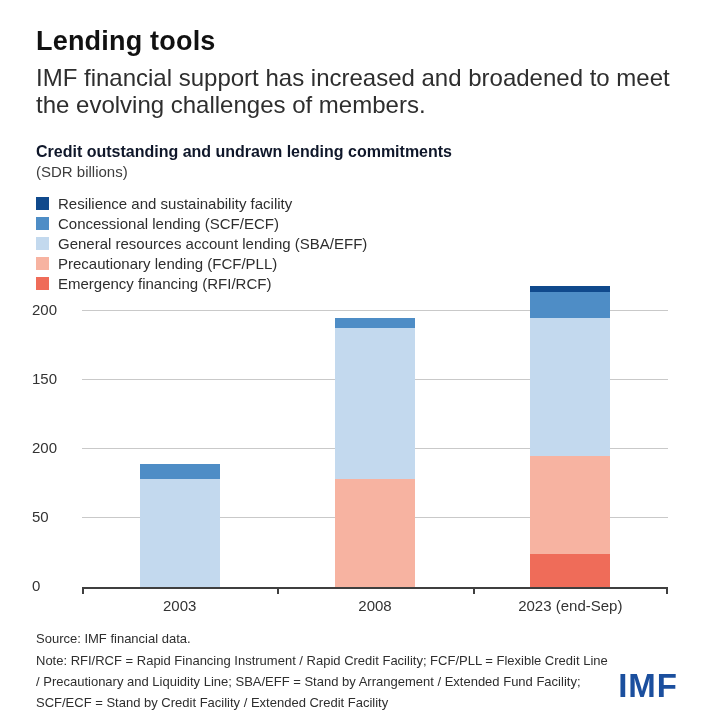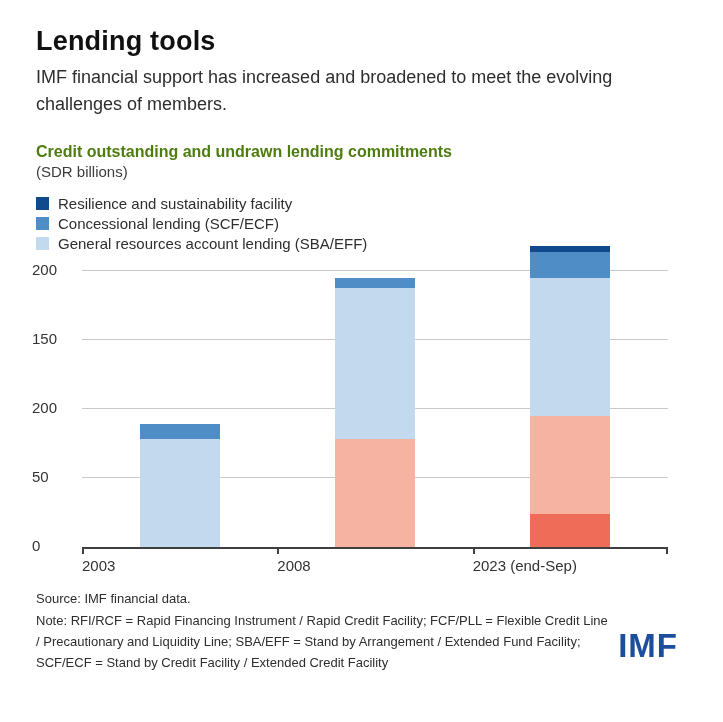--- a/index.html
+++ b/index.html
@@ -14,30 +14,30 @@
     overflow: hidden;
   }
   .title {
     font-size: 27px;
     font-weight: bold;
     color: #111111;
     letter-spacing: 0.2px;
   }
   .subtitle {
     margin-top: 7px;
-    font-size: 18px;
+    font-size: 24px;
     line-height: 27px;
     color: #2e2e2e;
     max-width: 660px;
   }
   .chart-heading {
     margin-top: 25px;
     font-size: 16px;
     font-weight: bold;
-    color: #4d7c0f;
+    color: #0f172a;
   }
   .chart-unit {
     margin-top: 2px;
     font-size: 15px;
     color: #3d3d3d;
   }
   .legend { margin-top: 13px; }
   .legend-row {
     display: flex;
     align-items: center;
@@ -112,21 +112,21 @@
     background: #3f3f3f;
   }
   .x-labels {
     margin-left: 46px;
     width: 586px;
     display: flex;
     margin-top: 8px;
   }
   .x-label {
     flex: 1 1 0;
-    text-align: left;
+    text-align: center;
     font-size: 15px;
     color: #333333;
     white-space: nowrap;
   }
   .footer {
     margin-top: 15px;
     position: relative;
   }
   .source {
     font-size: 13px;
@@ -166,20 +166,28 @@
           <span class="legend-swatch" style="background: rgb(16, 73, 140);"></span>
           <span class="legend-label">Resilience and sustainability facility</span>
         </div>
         <div class="legend-row">
           <span class="legend-swatch" style="background: rgb(78, 141, 198);"></span>
           <span class="legend-label">Concessional lending (SCF/ECF)</span>
         </div>
         <div class="legend-row">
           <span class="legend-swatch" style="background: rgb(195, 217, 238);"></span>
           <span class="legend-label">General resources account lending (SBA/EFF)</span>
+        </div>
+        <div class="legend-row">
+          <span class="legend-swatch" style="background: rgb(247, 179, 161);"></span>
+          <span class="legend-label">Precautionary lending (FCF/PLL)</span>
+        </div>
+        <div class="legend-row">
+          <span class="legend-swatch" style="background: rgb(239, 108, 89);"></span>
+          <span class="legend-label">Emergency financing (RFI/RCF)</span>
         </div>
       </div>
 
     <div class="chart-wrap">
       <div class="plot" id="plot">
           <div class="y-label" style="bottom: -8px;">0</div>
           <div class="gridline" style="bottom: 69px;"></div>
           <div class="y-label" style="bottom: 61px;">50</div>
           <div class="gridline" style="bottom: 138px;"></div>
           <div class="y-label" style="bottom: 130px;">200</div>

